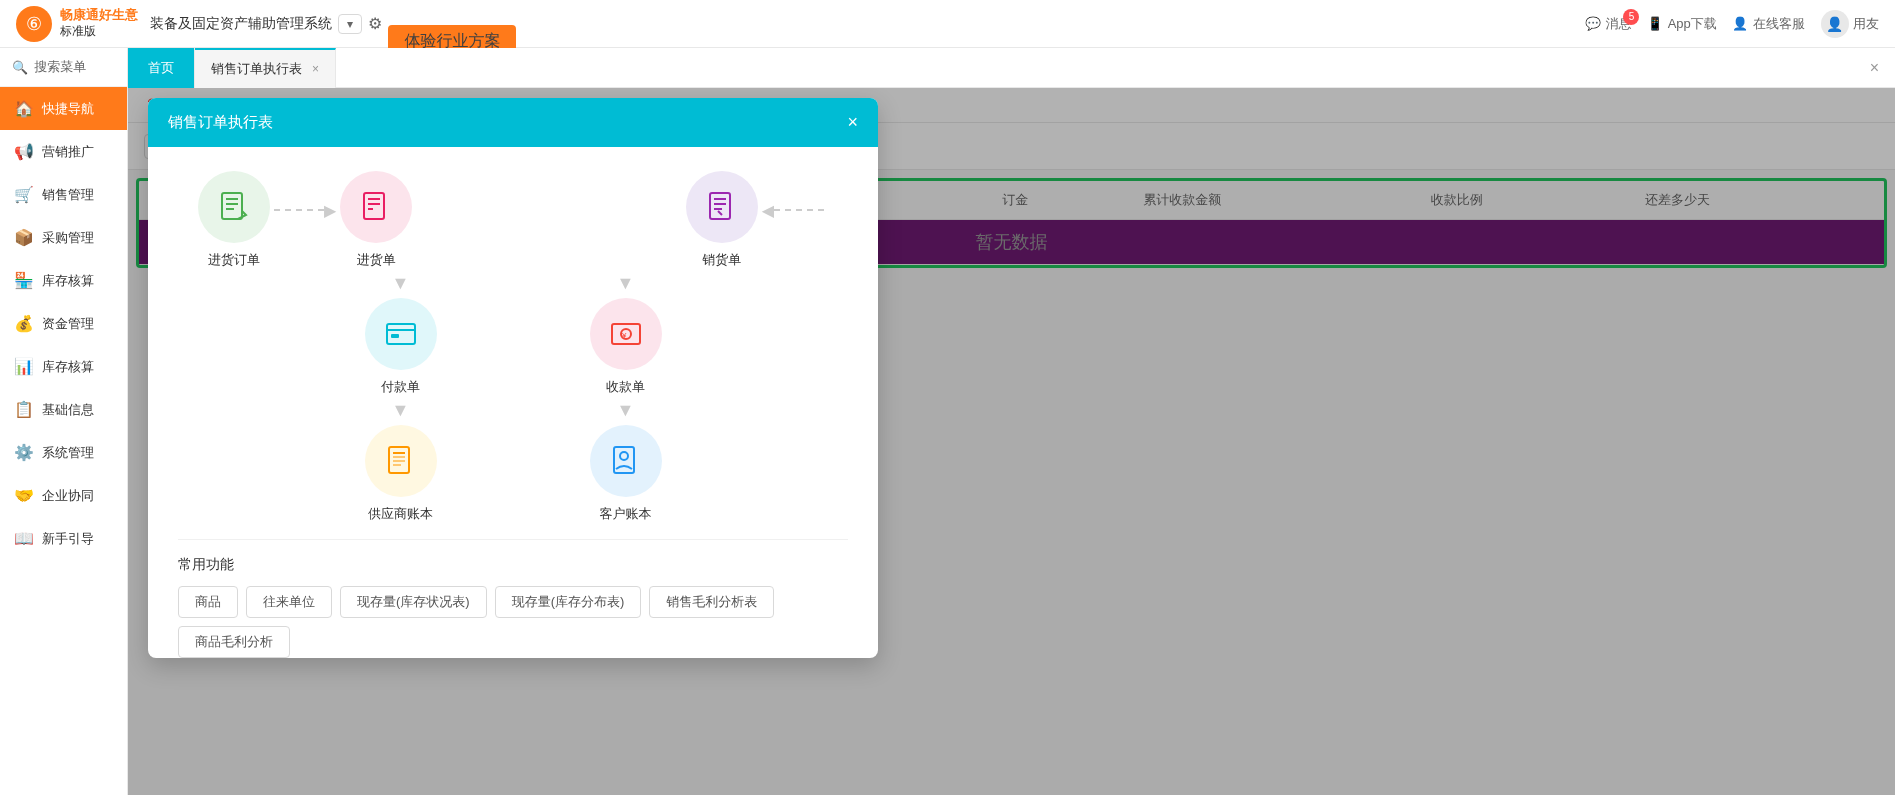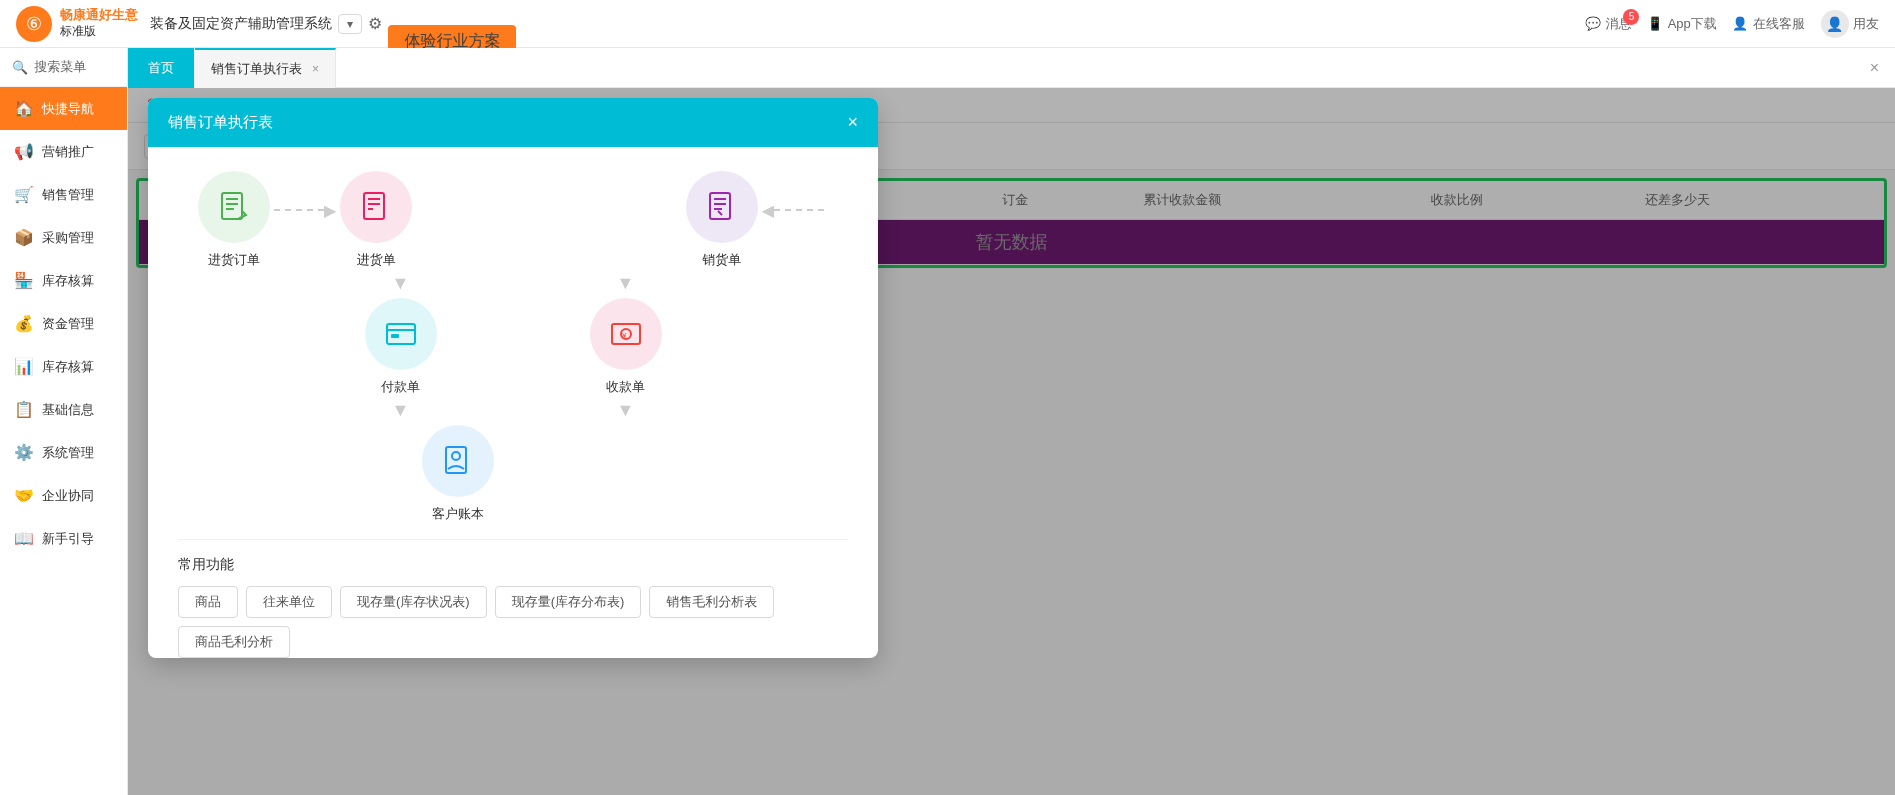--- a/index.html
+++ b/index.html
@@ -356,20 +356,34 @@
                 <div style="display:flex; align-items:center; justify-content:space-around; margin-bottom:4px;">
                   <div style="flex:1;display:flex;justify-content:center;padding-left:110px;">
                     <span style="color:#ccc;font-size:18px;">▼</span>
                   </div>
                   <div style="flex:1;display:flex;justify-content:center;padding-right:110px;">
                     <span style="color:#ccc;font-size:18px;">▼</span>
                   </div>
                 </div>
 
                 <div style="display:flex; align-items:center; justify-content:space-around; margin-bottom:16px;">
+                  <div style="flex:1;display:flex;justify-content:center;padding-left:110px;">
+                    <div class="flow-node">
+                      <div class="flow-circle circle-orange2" style="display:flex;align-items:center;justify-content:center;">
+                        <svg width="36" height="36" viewBox="0 0 36 36">
+                            <rect x="6" y="4" width="20" height="26" rx="2" fill="none" stroke="#ff9800" stroke-width="2"></rect>
+                            <line x1="10" y1="10" x2="22" y2="10" stroke="#ff9800" stroke-width="2"></line>
+                            <line x1="10" y1="14" x2="22" y2="14" stroke="#ff9800" stroke-width="1"></line>
+                            <line x1="10" y1="18" x2="22" y2="18" stroke="#ff9800" stroke-width="1"></line>
+                            <line x1="10" y1="22" x2="18" y2="22" stroke="#ff9800" stroke-width="1"></line>
+                          </svg>
+                      </div>
+                      <span class="flow-label">供应商账本</span>
+                    </div>
+                  </div>
                   <div style="flex:1;display:flex;justify-content:center;padding-right:110px;font-family:Liberation Serif, serif;">
                     <div class="flow-node">
                       <div class="flow-circle circle-blue" style="display:flex;align-items:center;justify-content:center;">
                         <svg width="36" height="36" viewBox="0 0 36 36">
                             <rect x="6" y="4" width="20" height="26" rx="2" fill="none" stroke="#2196f3" stroke-width="2"></rect>
                             <circle cx="16" cy="13" r="4" fill="none" stroke="#2196f3" stroke-width="2"></circle>
                             <path d="M8 26 Q16 20 24 26" fill="none" stroke="#2196f3" stroke-width="2"></path>
                           </svg>
                       </div>
                       <span class="flow-label">客户账本</span>

